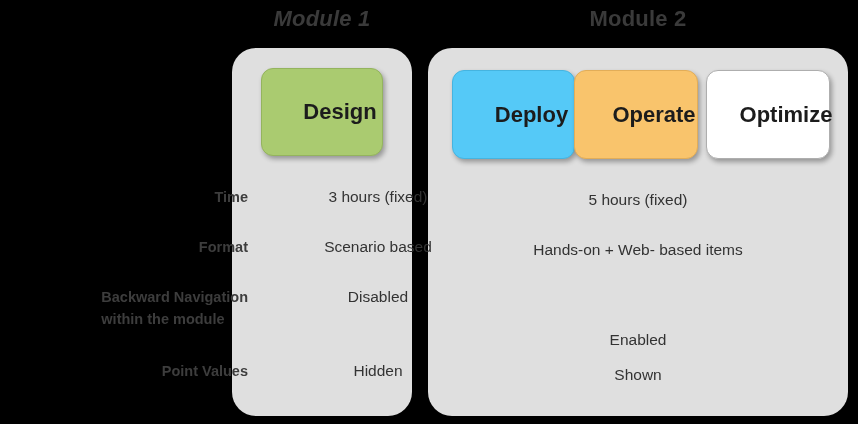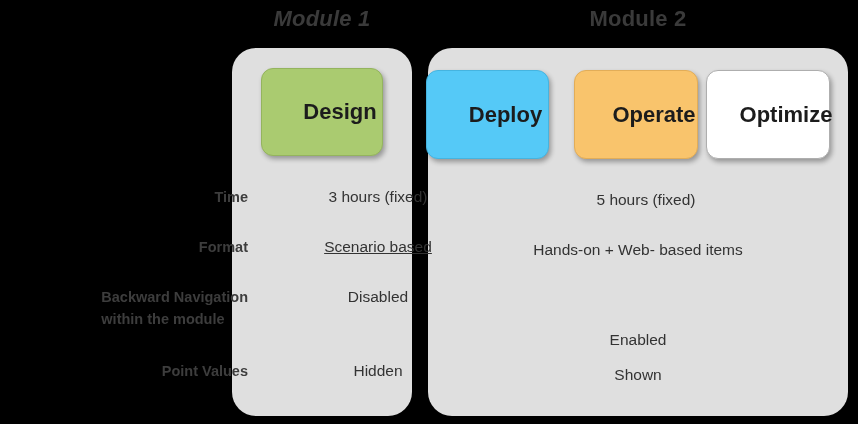--- a/index.html
+++ b/index.html
@@ -72,21 +72,21 @@
     box-sizing: border-box;
     white-space: nowrap;
     padding-left: 36px;
   }
   #box-design {
     left: 261px; top: 68px; width: 122px; height: 88px;
     background: #aacb70;
     border: 1px solid #94b45e;
   }
   #box-deploy {
-    left: 426px; top: 70px; width: 123px; height: 89px;
+    left: 452px; top: 70px; width: 123px; height: 89px;
     background: #55c9f7;
     border: 1px solid #45b4e0;
   }
   #box-operate {
     left: 574px; top: 70px; width: 124px; height: 89px;
     background: #f9c46c;
     border: 1px solid #e2ad58;
   }
   #box-optimize {
     left: 706px; top: 70px; width: 124px; height: 89px;
@@ -115,25 +115,25 @@
     text-align: center;
     font-size: 15.5px;
     color: #333333;
     line-height: 22px;
     white-space: nowrap;
   }
   .value.m1 { left: 232px; width: 212px; padding-left: 40px; }
   .value.m2 { left: 428px; width: 420px; }
 
   #v-m1-time     { top: 186px; }
-  #v-m1-format   { top: 236px; text-decoration: underline; }
+  #v-m1-format   { top: 236px; }
   #v-m1-backnav  { top: 286px; }
   #v-m1-points   { top: 360px; }
 
-  #v-m2-time     { top: 189px; margin-left: 8px; }
+  #v-m2-time     { top: 189px; }
   #v-m2-format   { top: 239px; }
   #v-m2-backnav  { top: 289px; margin-top: 40px; }
   #v-m2-points   { top: 364px; }
 </style>
 </head>
 <body>
 
 <div class="stage">
 
   <div class="module-title" id="module1-title">Module 1</div>

